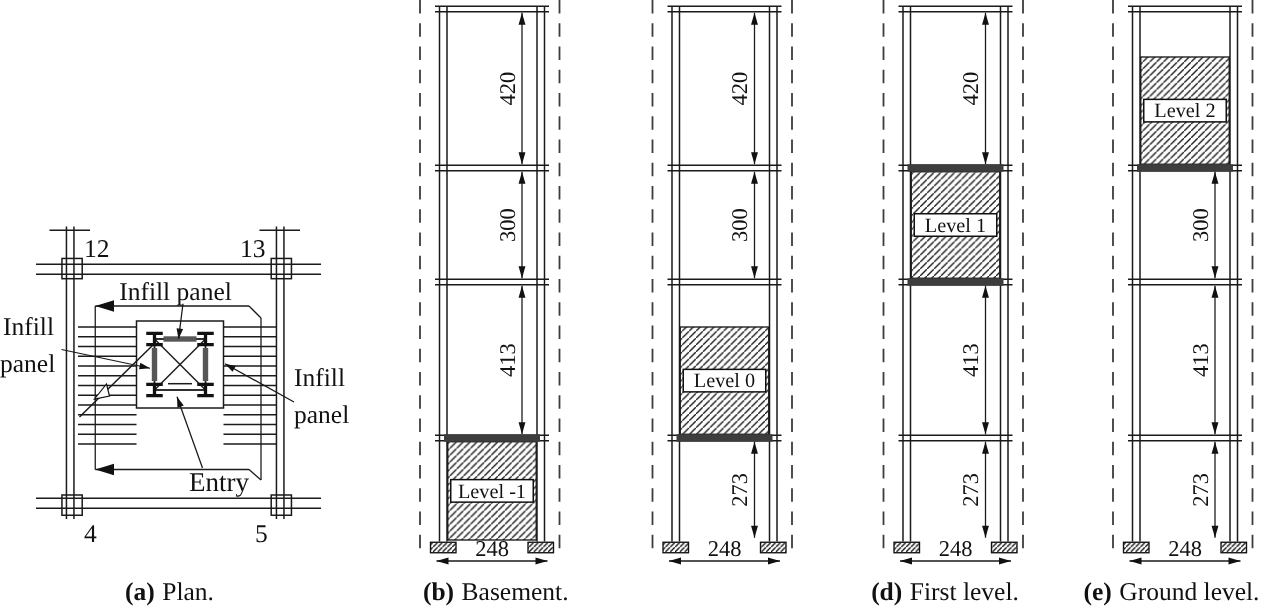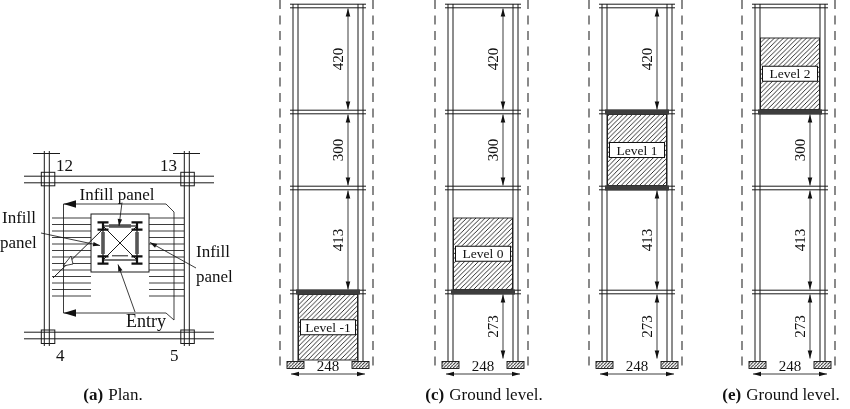--- a/index.html
+++ b/index.html
@@ -296,19 +296,22 @@
       <rect x="89" y="361.5" width="17" height="7" fill="url(#hpd)" stroke="#111" stroke-width="0.9"></rect>
       <line x1="28" y1="374" x2="102" y2="374" class="thin"></line>
       <polygon points="28,374 36,371.7 36,376.3" fill="#111"></polygon>
       <polygon points="102,374 94,371.7 94,376.3" fill="#111"></polygon>
       <text x="65" y="370.5" class="dim" text-anchor="middle">248</text>
     </svg>
 
   <div class="cap" style="left:13px;width:200px">
     <span class="cl">(a)</span><span>Plan.</span>
   </div>
-  <div class="cap" style="left:406px;width:156px">
-    <span class="cl">(c)</span><span>Ground level.</span>
+  <div class="cap" style="left:258px;width:145px">
+    <span class="cl">(b)</span><span>Basement.</span>
+  </div>
+  <div class="cap" style="left:552px;width:156px">
+    <span class="cl">(d)</span><span>First level.</span>
   </div>
   <div class="cap" style="left:699px;width:164px">
     <span class="cl">(e)</span><span>Ground level.</span>
   </div>
 </div>
 
 </body></html>

